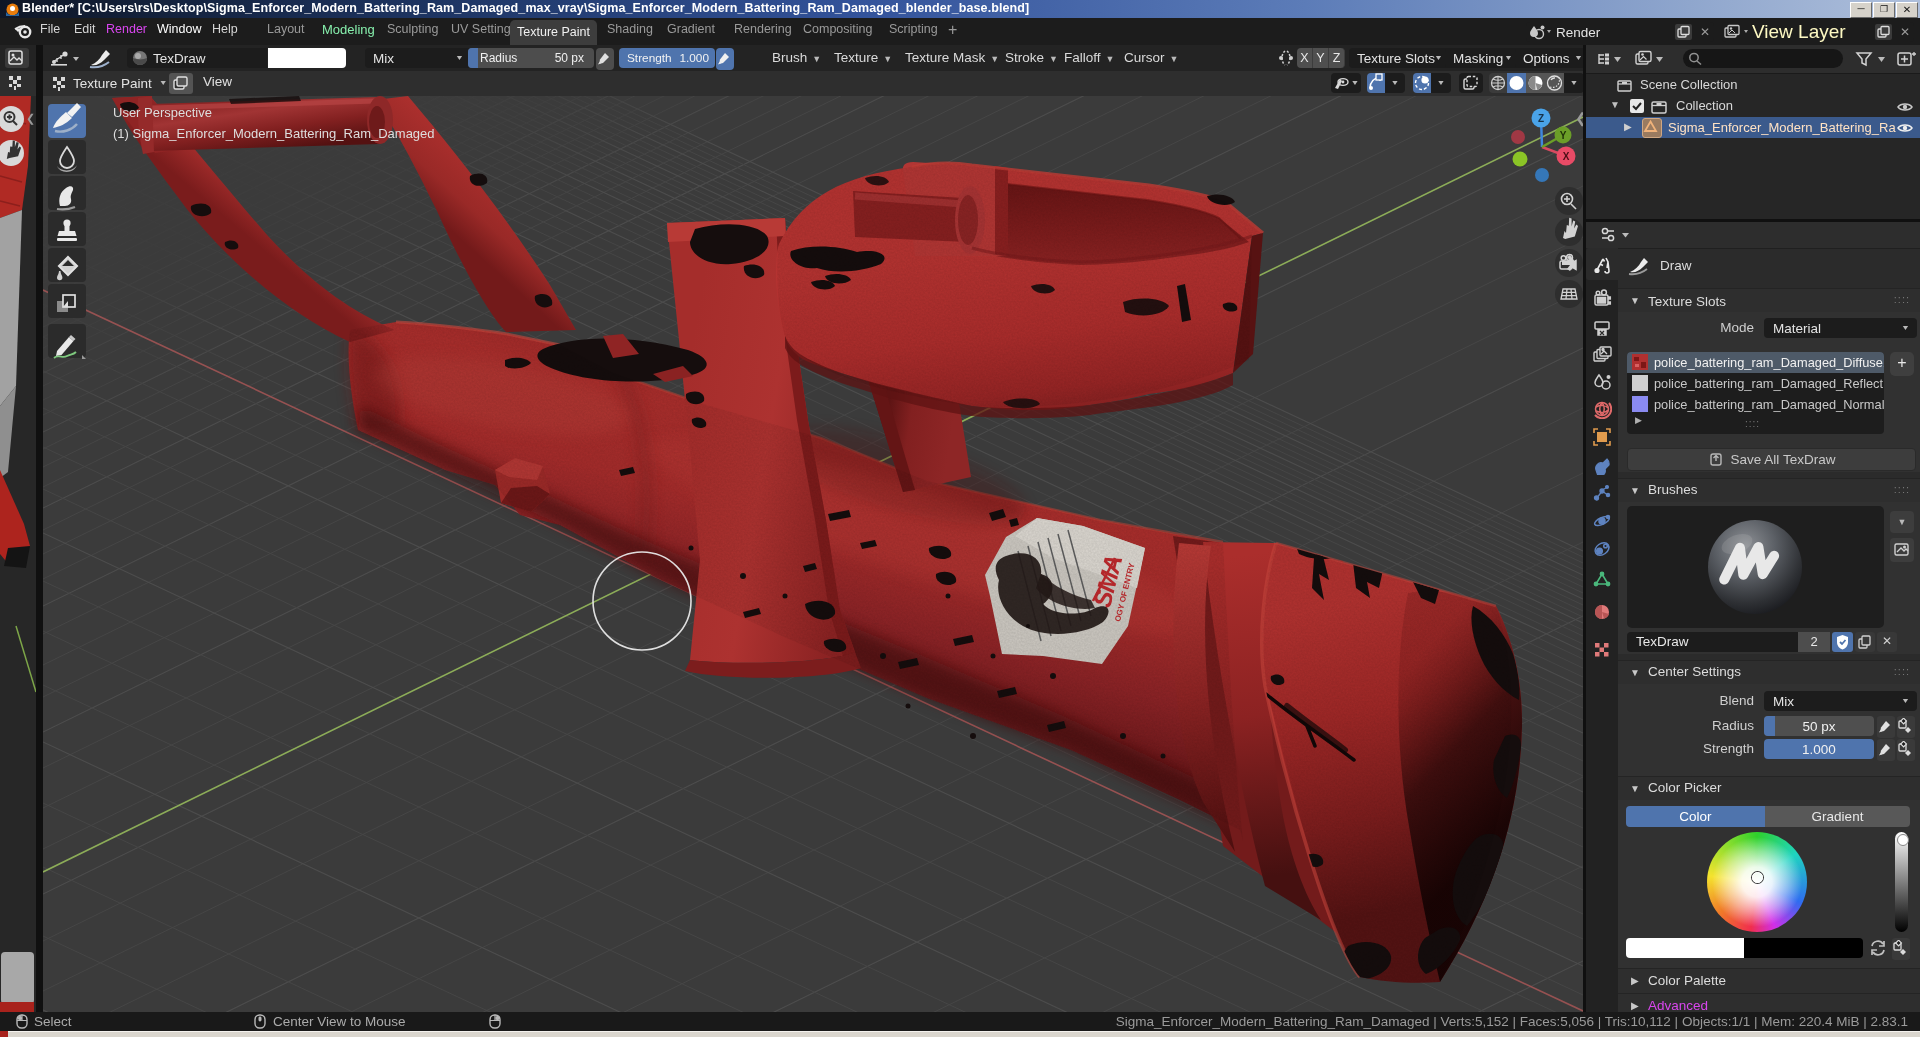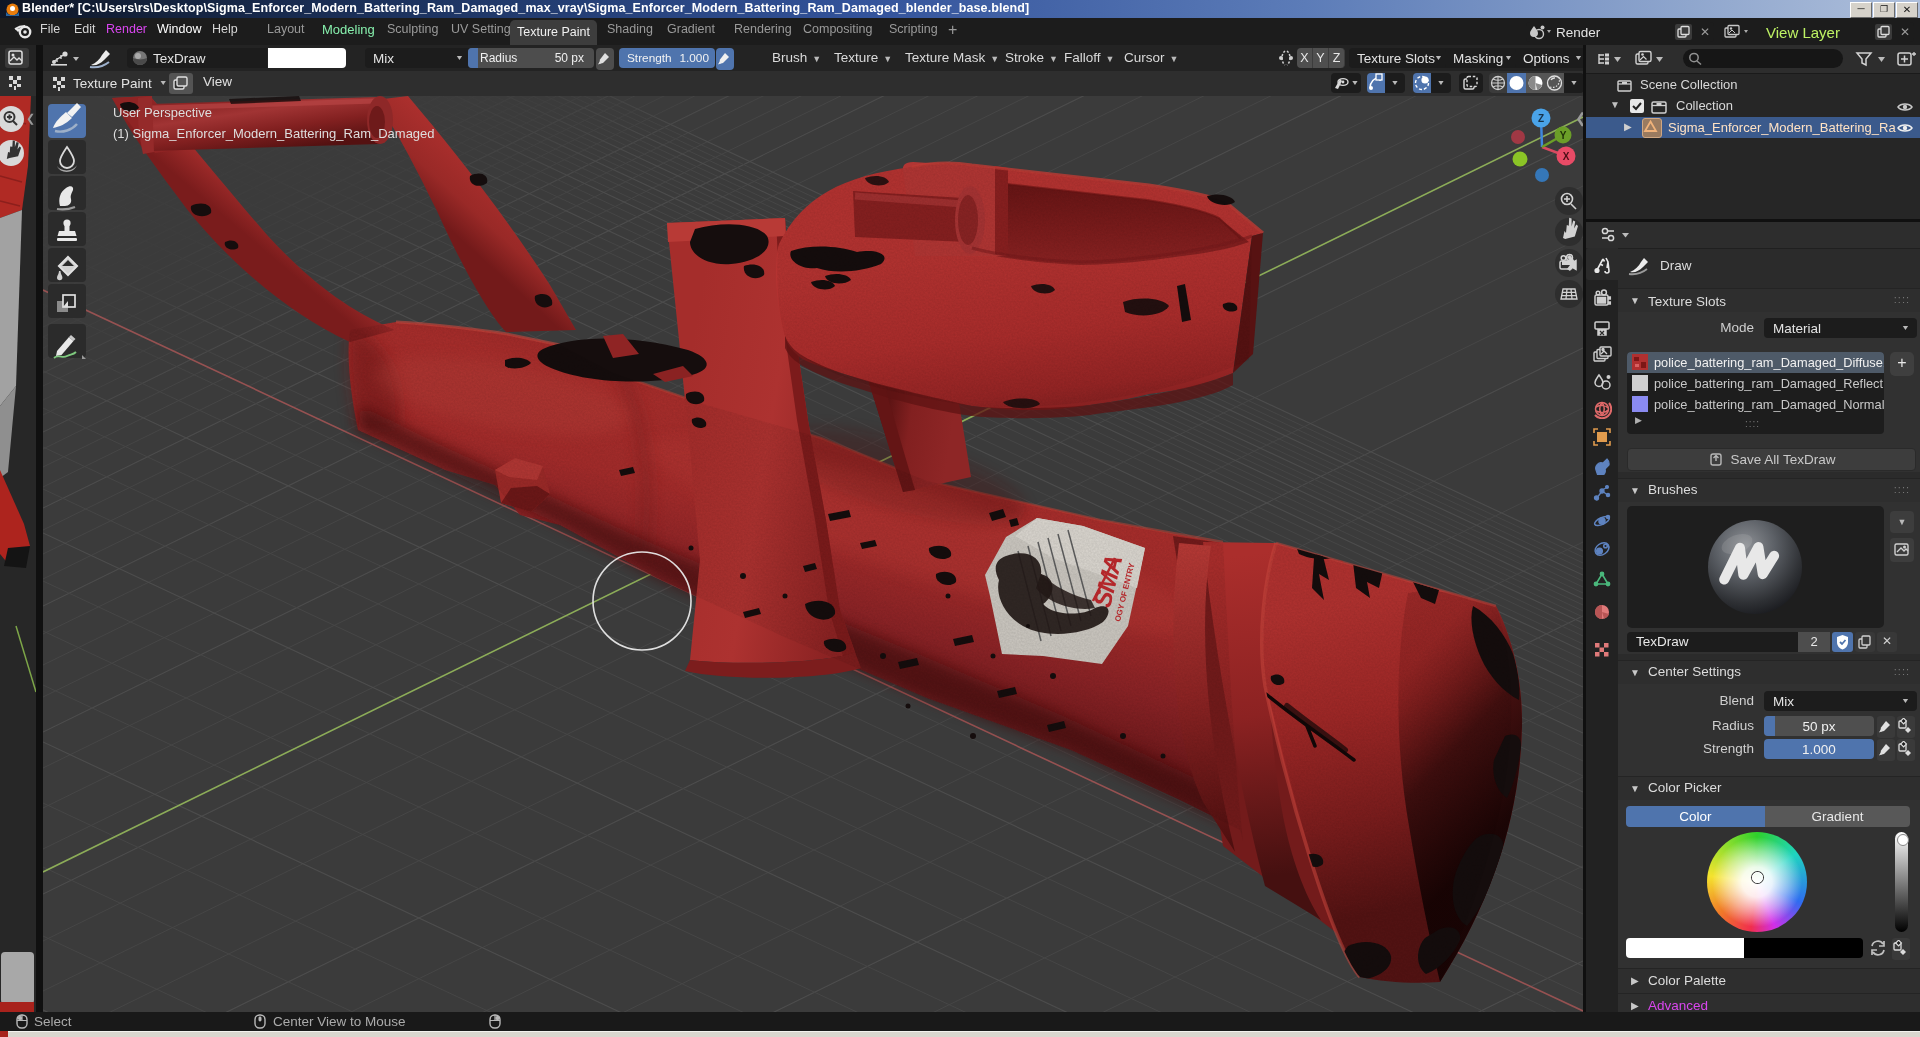--- a/index.html
+++ b/index.html
@@ -60,21 +60,21 @@
       <span style="position:absolute;right:4px;color:#9a9a9a;font-size:12px">✕</span>
     </div>
     <div class="abs" style="left:1722px;top:4px;width:192px;height:20px;background:#1c1c1c;border-radius:4px;display:flex;align-items:center">
       <svg width="28" height="18">
         <rect x="3" y="5" width="11" height="9" rx="1" fill="none" stroke="#c8c8c8" stroke-width="1.3"></rect>
         <rect x="6" y="2.5" width="11" height="9" rx="1" fill="#1c1c1c" stroke="#c8c8c8" stroke-width="1.3"></rect>
         <circle cx="9" cy="5.5" r="1.2" fill="#c8c8c8"></circle>
         <path d="M7,10 l3,-3 3,3" stroke="#c8c8c8" fill="none"></path>
         <path d="M22,7 l4,0 -2,3 z" fill="#aaa"></path>
       </svg>
-      <span style="color:#bef264;font-size:15px;margin-left:16px">View Layer</span>
+      <span style="color:#fef9c3;font-size:19px;margin-left:2px">View Layer</span>
       <div style="position:absolute;right:22px;width:17px;height:16px;background:#3a3a3a;border-radius:2px"><svg width="17" height="16">
           <rect x="3" y="5" width="8" height="8" rx="1" fill="none" stroke="#ddd" stroke-width="1.3"></rect>
           <rect x="6" y="2.5" width="8" height="8" rx="1" fill="#3a3a3a" stroke="#ddd" stroke-width="1.3"></rect>
         </svg></div>
       <span style="position:absolute;right:4px;color:#9a9a9a;font-size:12px">✕</span>
     </div>
   </div>
 <div class="abs" style="left:43px;top:45px;width:1540px;height:26px;background:#232323;border-bottom:1px solid #161616">
     <svg class="abs" style="left:6px;top:3px" width="34" height="20">
       <path d="M4,14 L16,6 M8,14 l0,-4 m4,1 l0,-4" stroke="#d8d8d8" fill="none" stroke-width="1.4"></path>
@@ -1055,14 +1055,15 @@
     <svg class="abs" style="left:254px;top:2px" width="12" height="15">
       <rect x="1" y="1" width="10" height="13" rx="4.5" fill="none" stroke="#b8b8b8" stroke-width="1.4"></rect>
       <rect x="4.5" y="2.5" width="3" height="5" rx="1.4" fill="#b8b8b8"></rect>
     </svg>
     <span class="abs" style="left:273px;top:2px">Center View to Mouse</span>
     <svg class="abs" style="left:489px;top:2px" width="12" height="15">
       <rect x="1" y="1" width="10" height="13" rx="4.5" fill="none" stroke="#b8b8b8" stroke-width="1.4"></rect>
       <path d="M1,6.5 l10,0 M6,1 l0,5.5" stroke="#b8b8b8" stroke-width="1.2"></path>
       <rect x="6.5" y="2" width="4" height="4" rx="1.5" fill="#b8b8b8"></rect>
     </svg>
+    <span class="abs" style="right:12px;top:2px;color:#9a9a9a">Sigma_Enforcer_Modern_Battering_Ram_Damaged | Verts:5,152 | Faces:5,056 | Tris:10,112 | Objects:1/1 | Mem: 220.4 MiB | 2.83.1</span>
   </div>
 <div class="abs" style="left:0;top:1031px;width:1920px;height:6px;background:#dad6ce;border-top:1px solid #f4f2ee"></div>
 <div class="abs" style="left:0;top:1031px;width:8px;height:6px;background:#a8221c"></div>
 </body></html>

